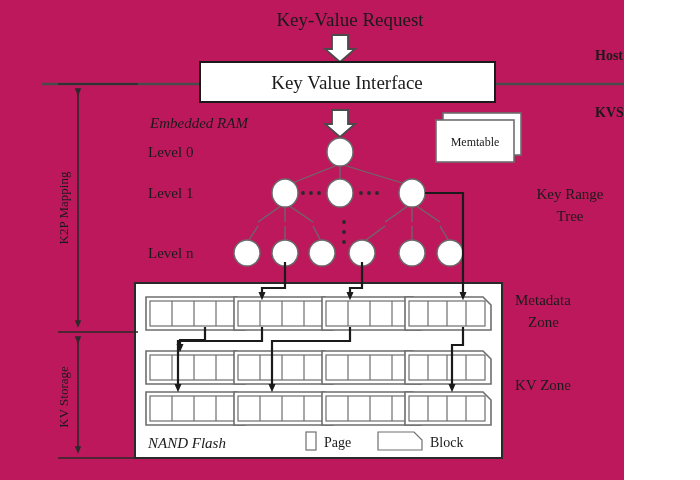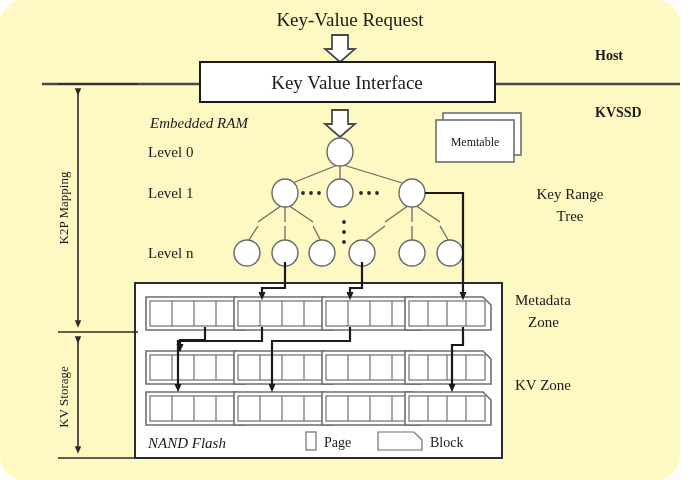--- a/index.html
+++ b/index.html
@@ -2,26 +2,25 @@
 <html><head>
 <meta charset="utf-8">
 <style>
   html, body {
     margin: 0;
     padding: 0;
     background: #ffffff;
   }
   #page {
     position: relative;
-    width: 680px;
+    width: 624px;
     height: 480px;
-    background: #fef9c3;
+    background: #be185d;
     font-family: "Liberation Serif", "DejaVu Serif", serif;
     overflow: hidden;
-    border-radius: 23px;
   }
   svg#diagram {
     position: absolute;
     top: 0;
     left: 0;
     width: 700px;
     height: 480px;
   }
   .txt {
     font-family: "Liberation Serif", "DejaVu Serif", serif;

